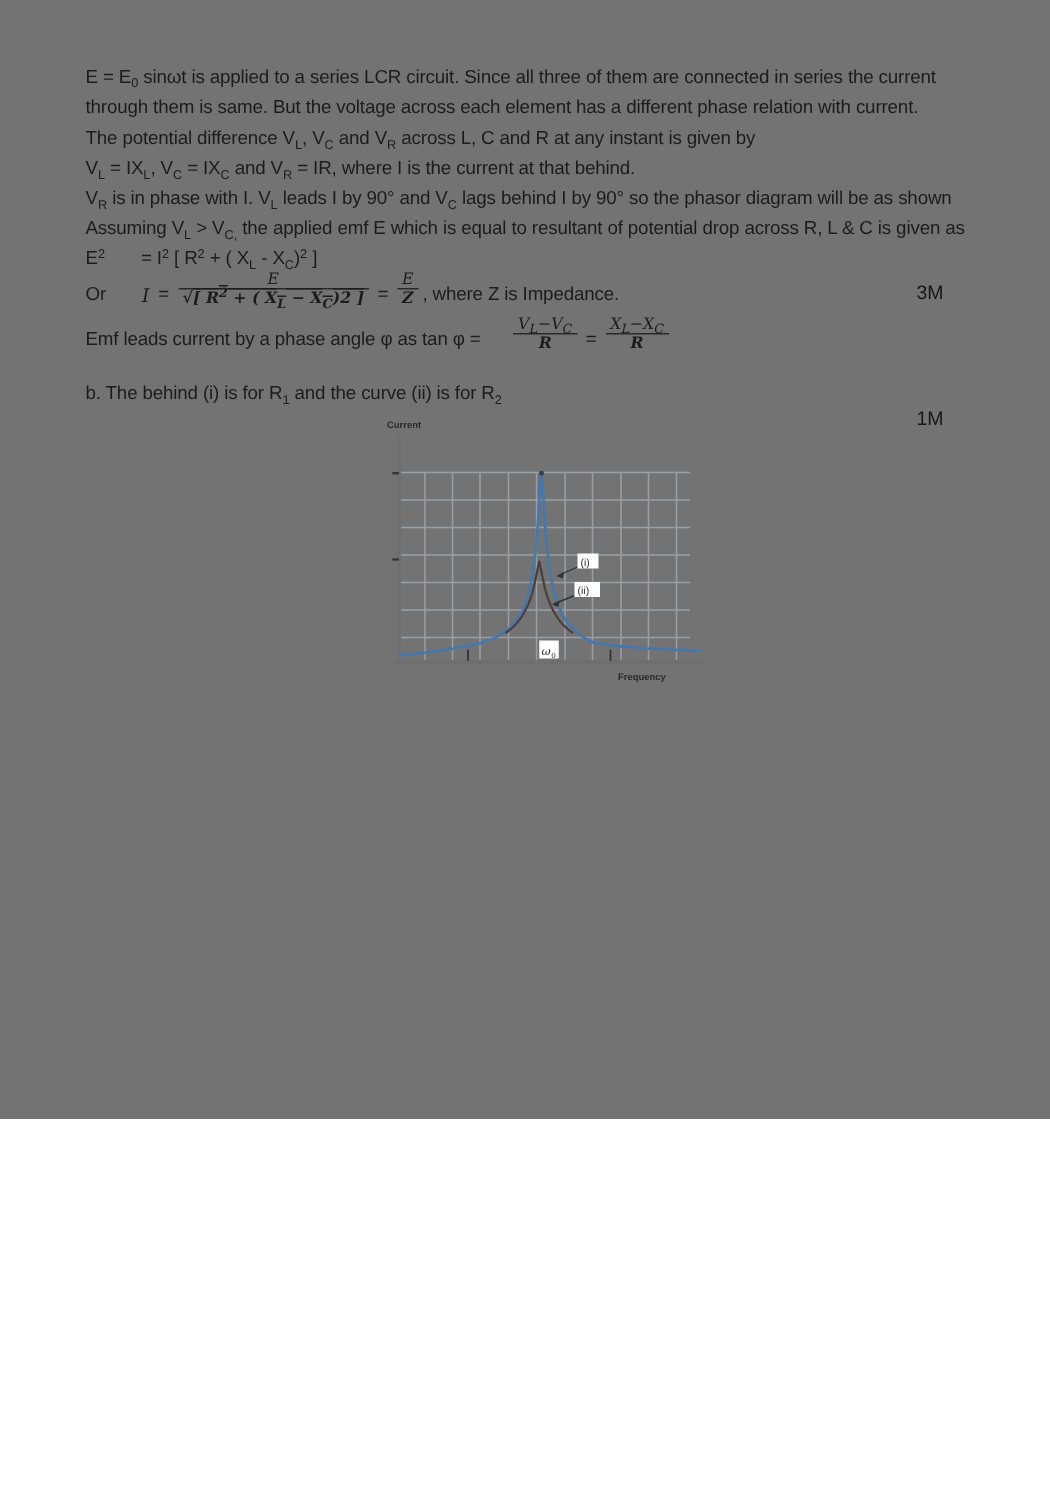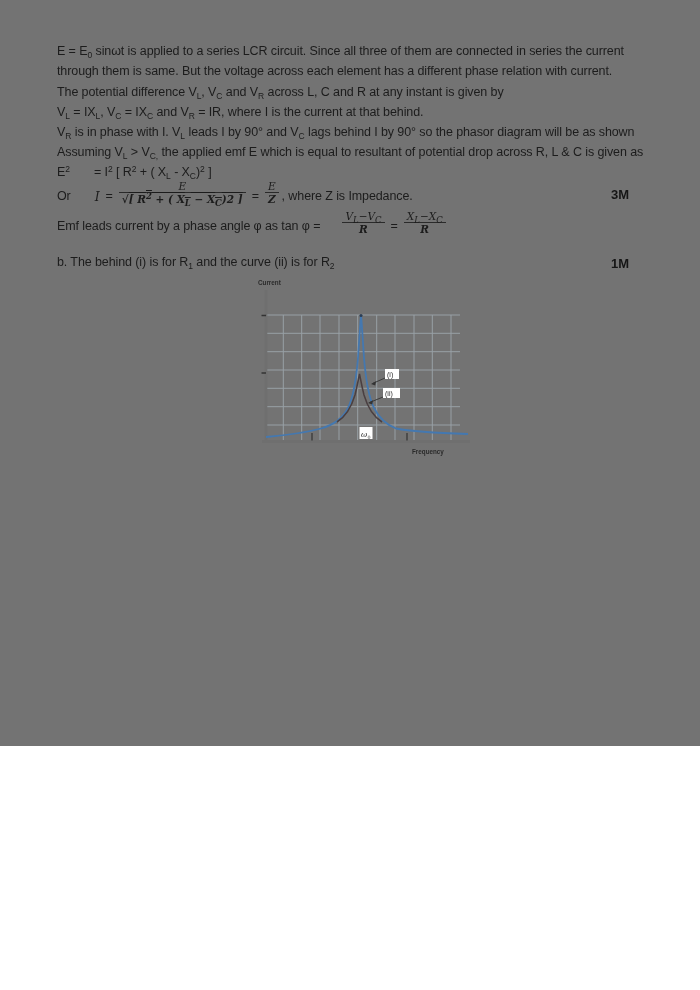--- a/index.html
+++ b/index.html
@@ -20,21 +20,21 @@
   .frac{
     display:inline-flex;flex-direction:column;align-items:center;
     vertical-align:middle;font-family:"DejaVu Serif",serif;font-style:italic;
     font-size:10.5px;line-height:1.15;letter-spacing:0;
   }
   .frac .num{border-bottom:1px solid #2a2a2a;width:100%;text-align:center;
     padding:0 3px;box-sizing:border-box;}
   .frac .den{padding:0 3px;text-align:center;font-weight:bold;}
   .rad{text-decoration:overline;}
   .mark{
-    position:absolute;left:611px;font-weight:bold;font-size:13px;color:#161616;
+    position:absolute;left:611px;font-weight:normal;font-size:13px;color:#161616;
     white-space:nowrap;
   }
   .graph{position:absolute;left:248px;top:276px;}
 </style>
 </head>
 <body>
 
 <div class="page">
 
   <div class="line" style="top:43px"><span>E = E</span><sub class="sb">0</sub><span> sinωt is applied to a series LCR circuit. Since all three of them are connected in series the current</span></div>
@@ -76,21 +76,21 @@
     <span class="sgap">=</span>
     <span class="frac">
       <span class="num"><span>X</span><sub class="sb">L</sub><span>−X</span><sub class="sb">C</sub></span>
       <span class="den">R</span>
     </span>
   </div>
 
   <div class="line" style="top:254px"><span>b. The behind (i) is for R</span><sub class="sb">1</sub><span> and the curve (ii) is for R</span><sub class="sb">2</sub></div>
 
   <div class="mark" style="top:187px">3M</div>
-  <div class="mark" style="top:256px">1M</div>
+  <div class="mark" style="top:271px">1M</div>
 
   <svg class="graph" width="230" height="190" viewBox="0 0 230 190">
 
     <g stroke="#98a0a6" stroke-width="1">
       <line x1="18" y1="39" x2="212" y2="39"></line>
       <line x1="18" y1="57.3" x2="212" y2="57.3"></line>
       <line x1="18" y1="75.7" x2="212" y2="75.7"></line>
       <line x1="18" y1="94" x2="212" y2="94"></line>
       <line x1="18" y1="112.3" x2="212" y2="112.3"></line>
       <line x1="18" y1="130.7" x2="212" y2="130.7"></line>

